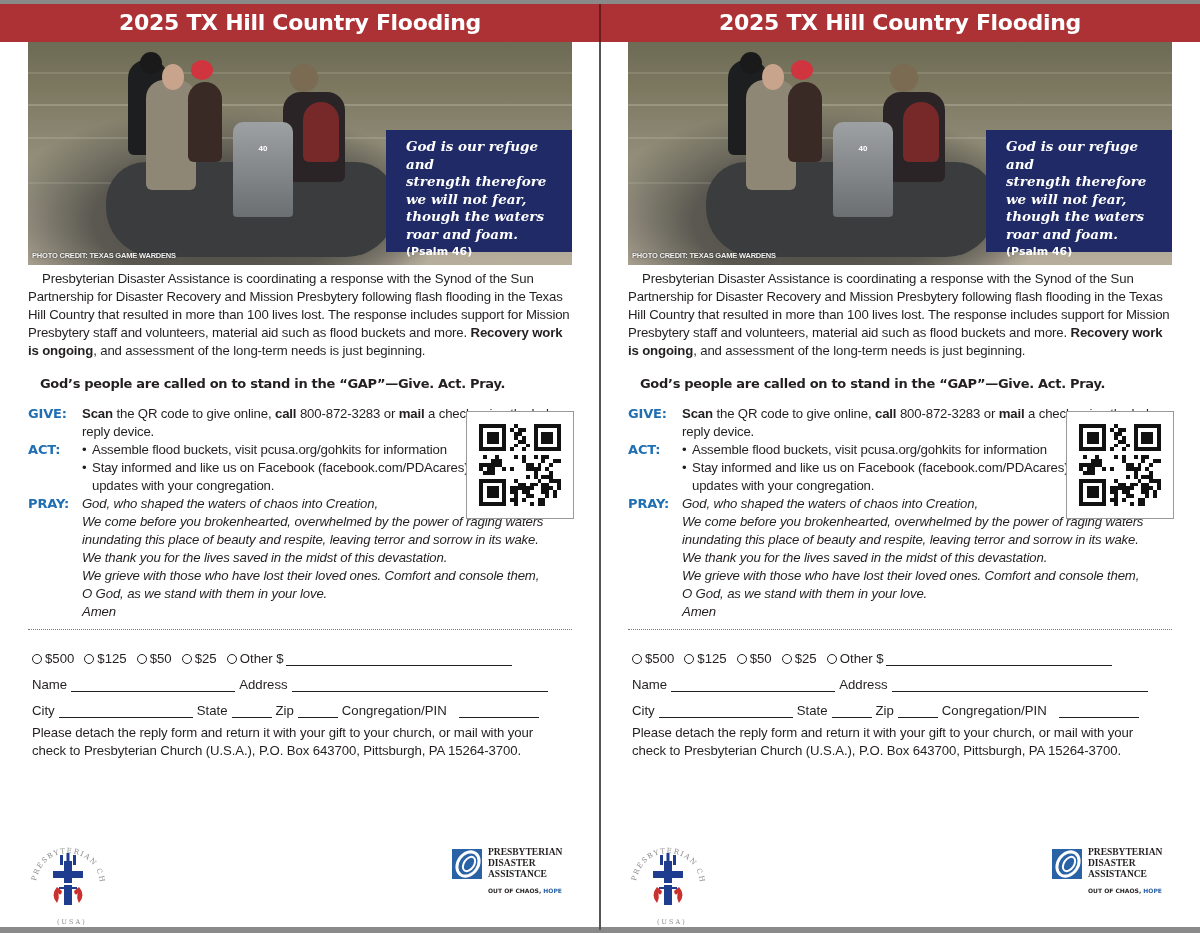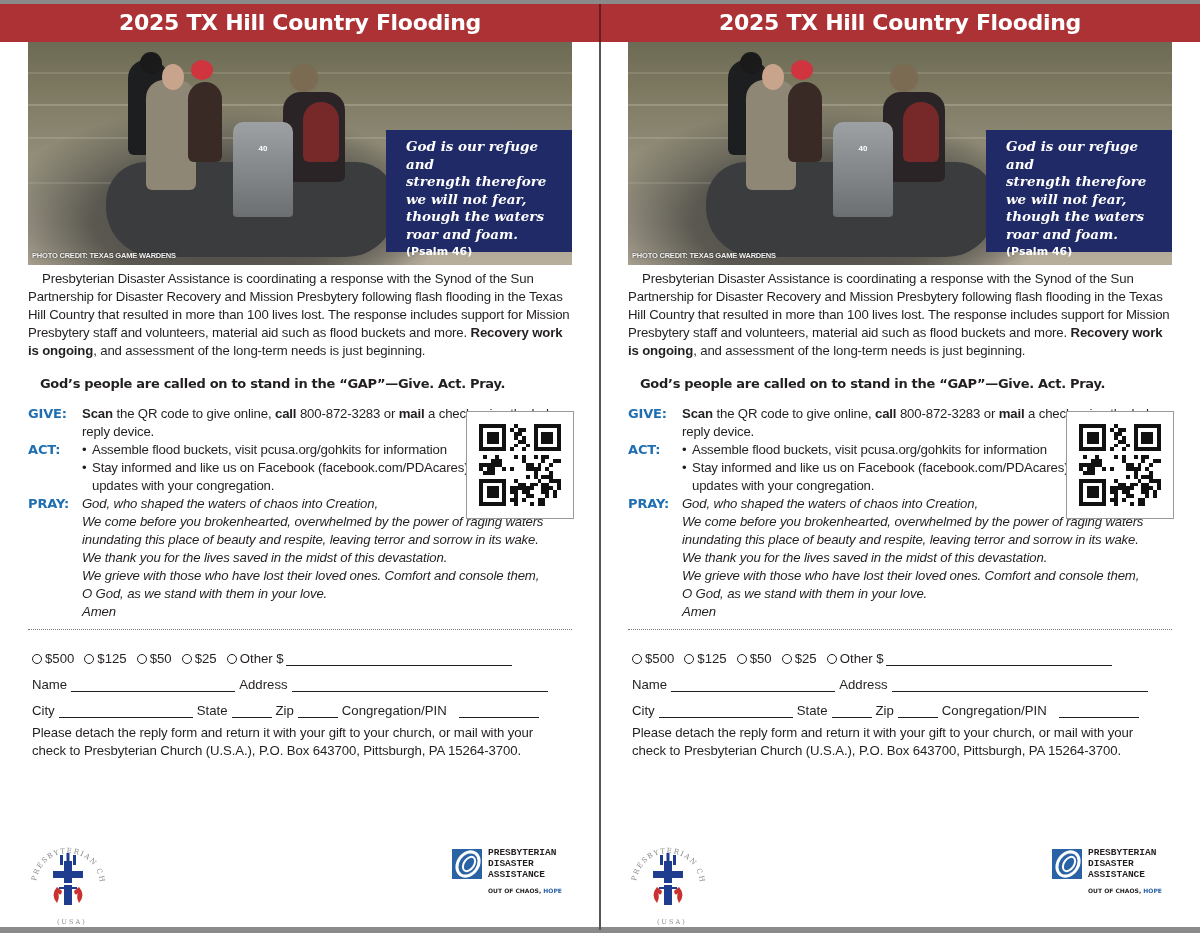--- a/index.html
+++ b/index.html
@@ -98,21 +98,21 @@
   .reply-row { display: flex; align-items: flex-end; height: 26px; white-space: nowrap; }
   .opt { margin-right: 10px; display: inline-flex; align-items: center; }
   .radio { display: inline-block; width: 10px; height: 10px; border: 1.3px solid #231f20; border-radius: 50%; margin-right: 3px; }
   .blank { display: inline-block; border-bottom: 1px solid #231f20; height: 14px; margin: 0 4px; }
   .note { margin-top: 6px; font-size: 13.2px; line-height: 18px; letter-spacing: -0.1px; }
 
   .footer { position: absolute; left: 0; right: 0; top: 835px; height: 90px; }
   .pcusa-seal { position: absolute; left: 24px; top: 0; width: 88px; height: 88px; }
   .pda-logo { position: absolute; left: 452px; top: 8px; width: 130px; height: 60px; }
   .pda-mark { position: absolute; left: 0; top: 2px; width: 30px; height: 30px; background: #2a62a6; overflow: hidden; }
-  .pda-name { position: absolute; left: 36px; top: 0; font-family: Liberation Mono, monospace; font-weight: bold; font-size: 9.5px; line-height: 11px; color: #231f20; white-space: pre-line; }
+  .pda-name { position: absolute; left: 36px; top: 0; font-family: Liberation Serif, serif; font-weight: bold; font-size: 9.5px; line-height: 11px; color: #231f20; white-space: pre-line; }
   .pda-tag { position: absolute; left: 36px; top: 40px; font-family: "DejaVu Sans", sans-serif; font-weight: bold; font-size: 6px; color: #231f20; }
   .pda-tag .hope { color: #2a62a6; }
 </style>
 </head>
 <body>
 
 <div class="divider-top"></div>
 <div class="divider"></div>
 
 <div class="sheet left" id="sheet-template">

